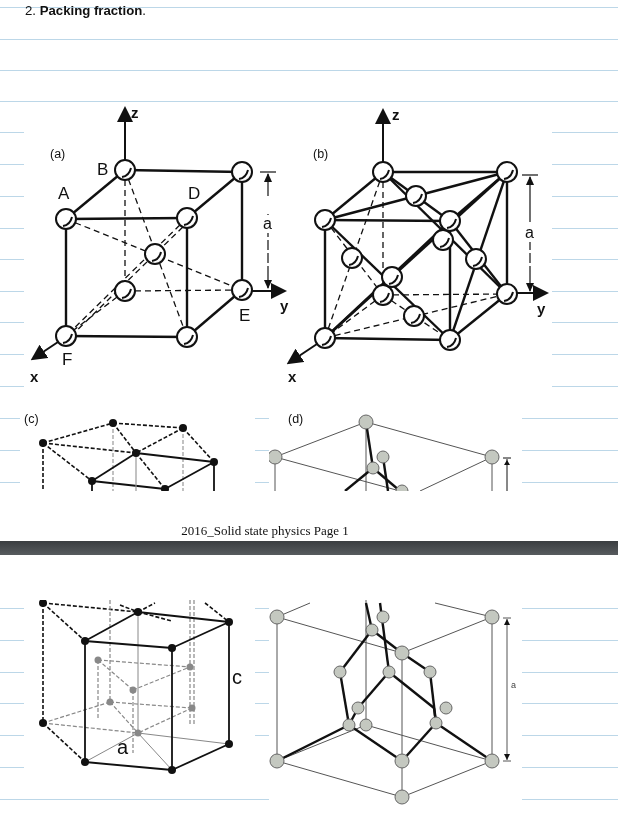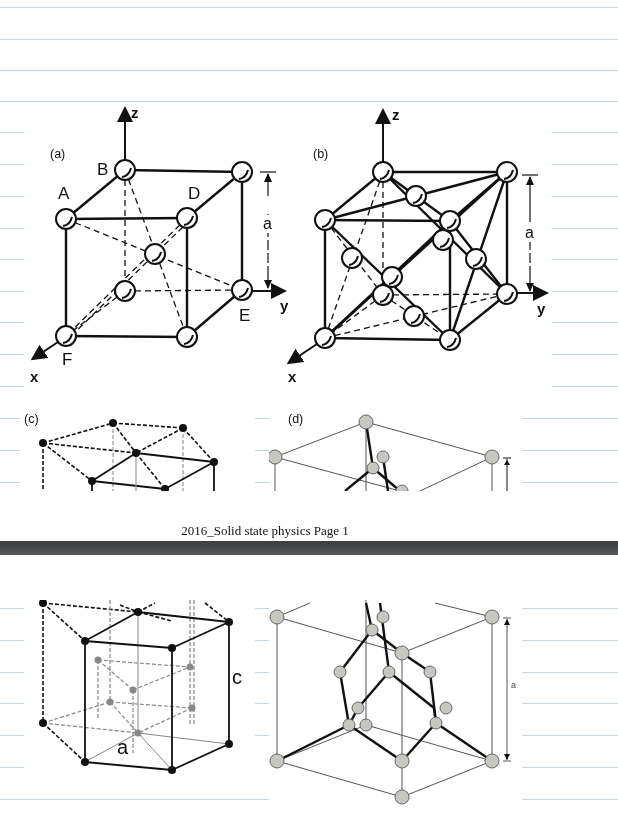--- a/index.html
+++ b/index.html
@@ -64,20 +64,21 @@
     <div class="rule" style="top:703px;left:522px;width:96px"></div>
   <div class="rule" style="top:735px;left:0;width:24px"></div>
     <div class="rule" style="top:735px;left:255px;width:14px"></div>
     <div class="rule" style="top:735px;left:522px;width:96px"></div>
   <div class="rule" style="top:767px;left:0;width:24px"></div>
     <div class="rule" style="top:767px;left:522px;width:96px"></div>
   <div class="rule" style="top:799px;left:0;width:618px"></div>
 </div>
 
 <div class="title-block">
+  <div><span>2.</span> <b>Packing fraction</b><span>.</span></div>
 </div>
 
 <div class="figure" style="left:24px;top:102px;width:528px;height:286px;">
   <svg width="528" height="286" viewBox="24 102 528 286">
     <defs>
       <marker id="arr" markerWidth="8" markerHeight="8" refX="6" refY="4" orient="auto">
         <path d="M0,0 L8,4 L0,8 z" fill="#111"></path>
       </marker>
       <radialGradient id="sph" cx="45%" cy="40%" r="60%">
         <stop offset="0%" stop-color="#fff"></stop>

